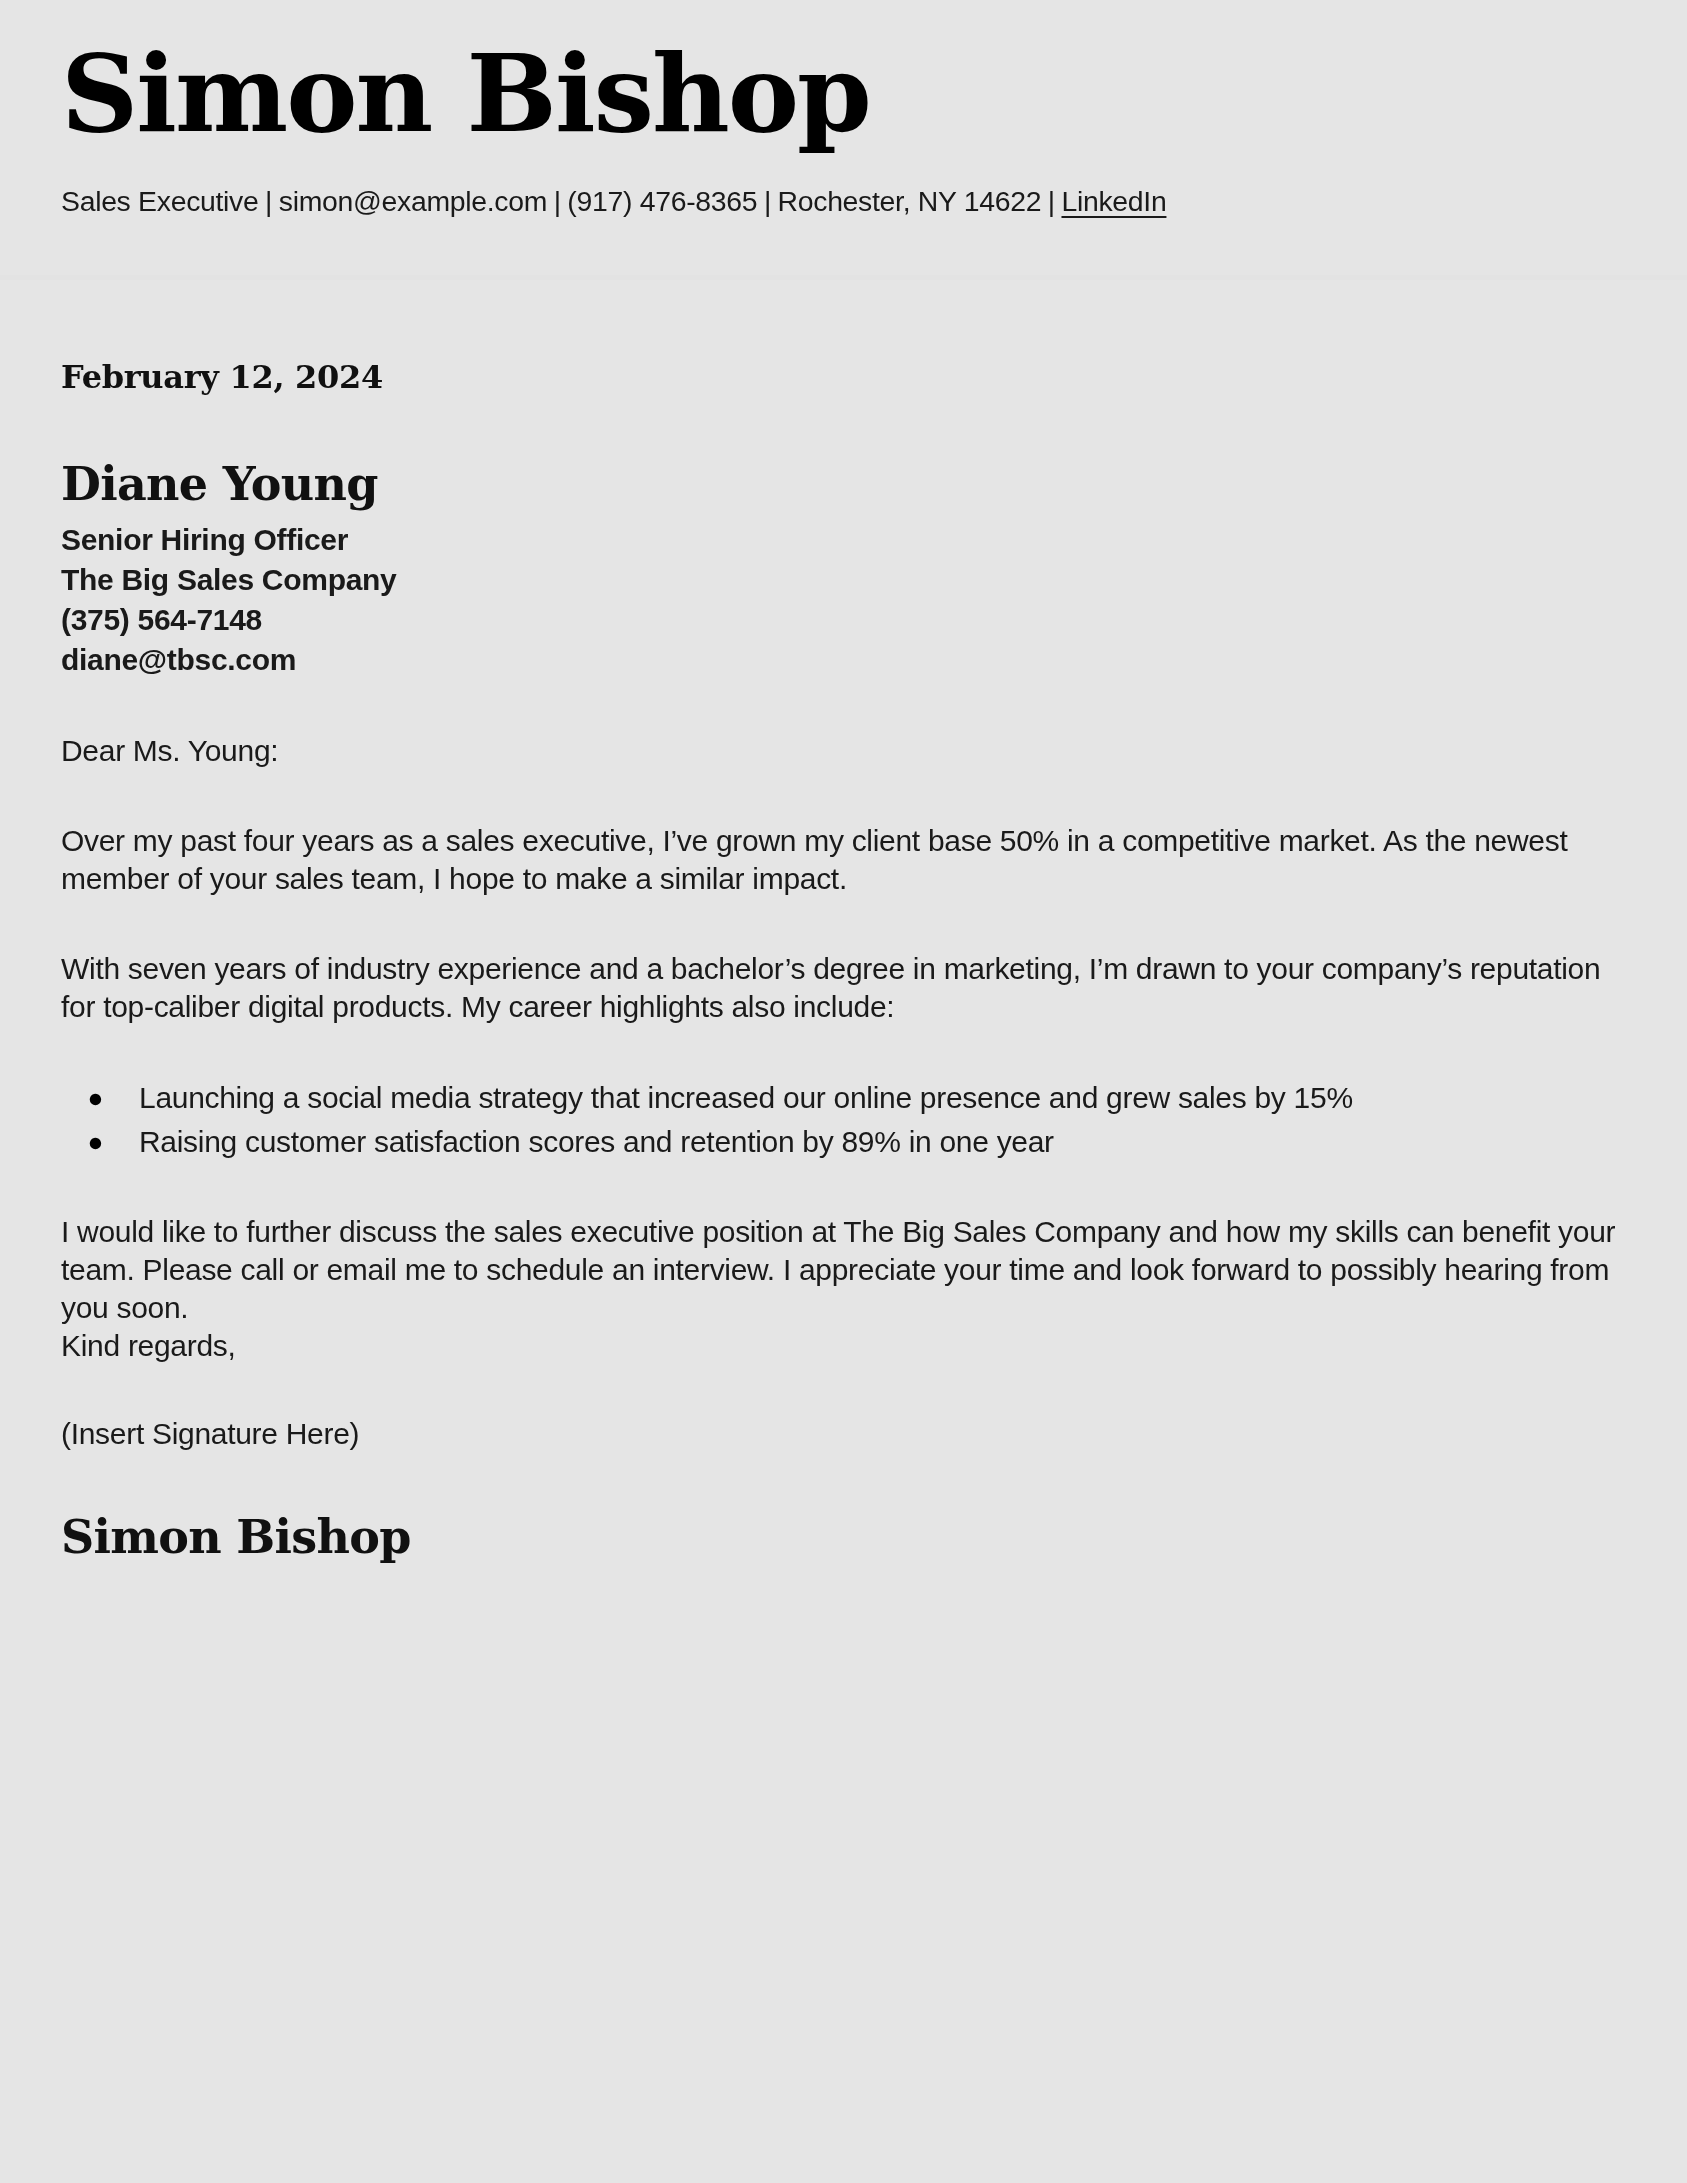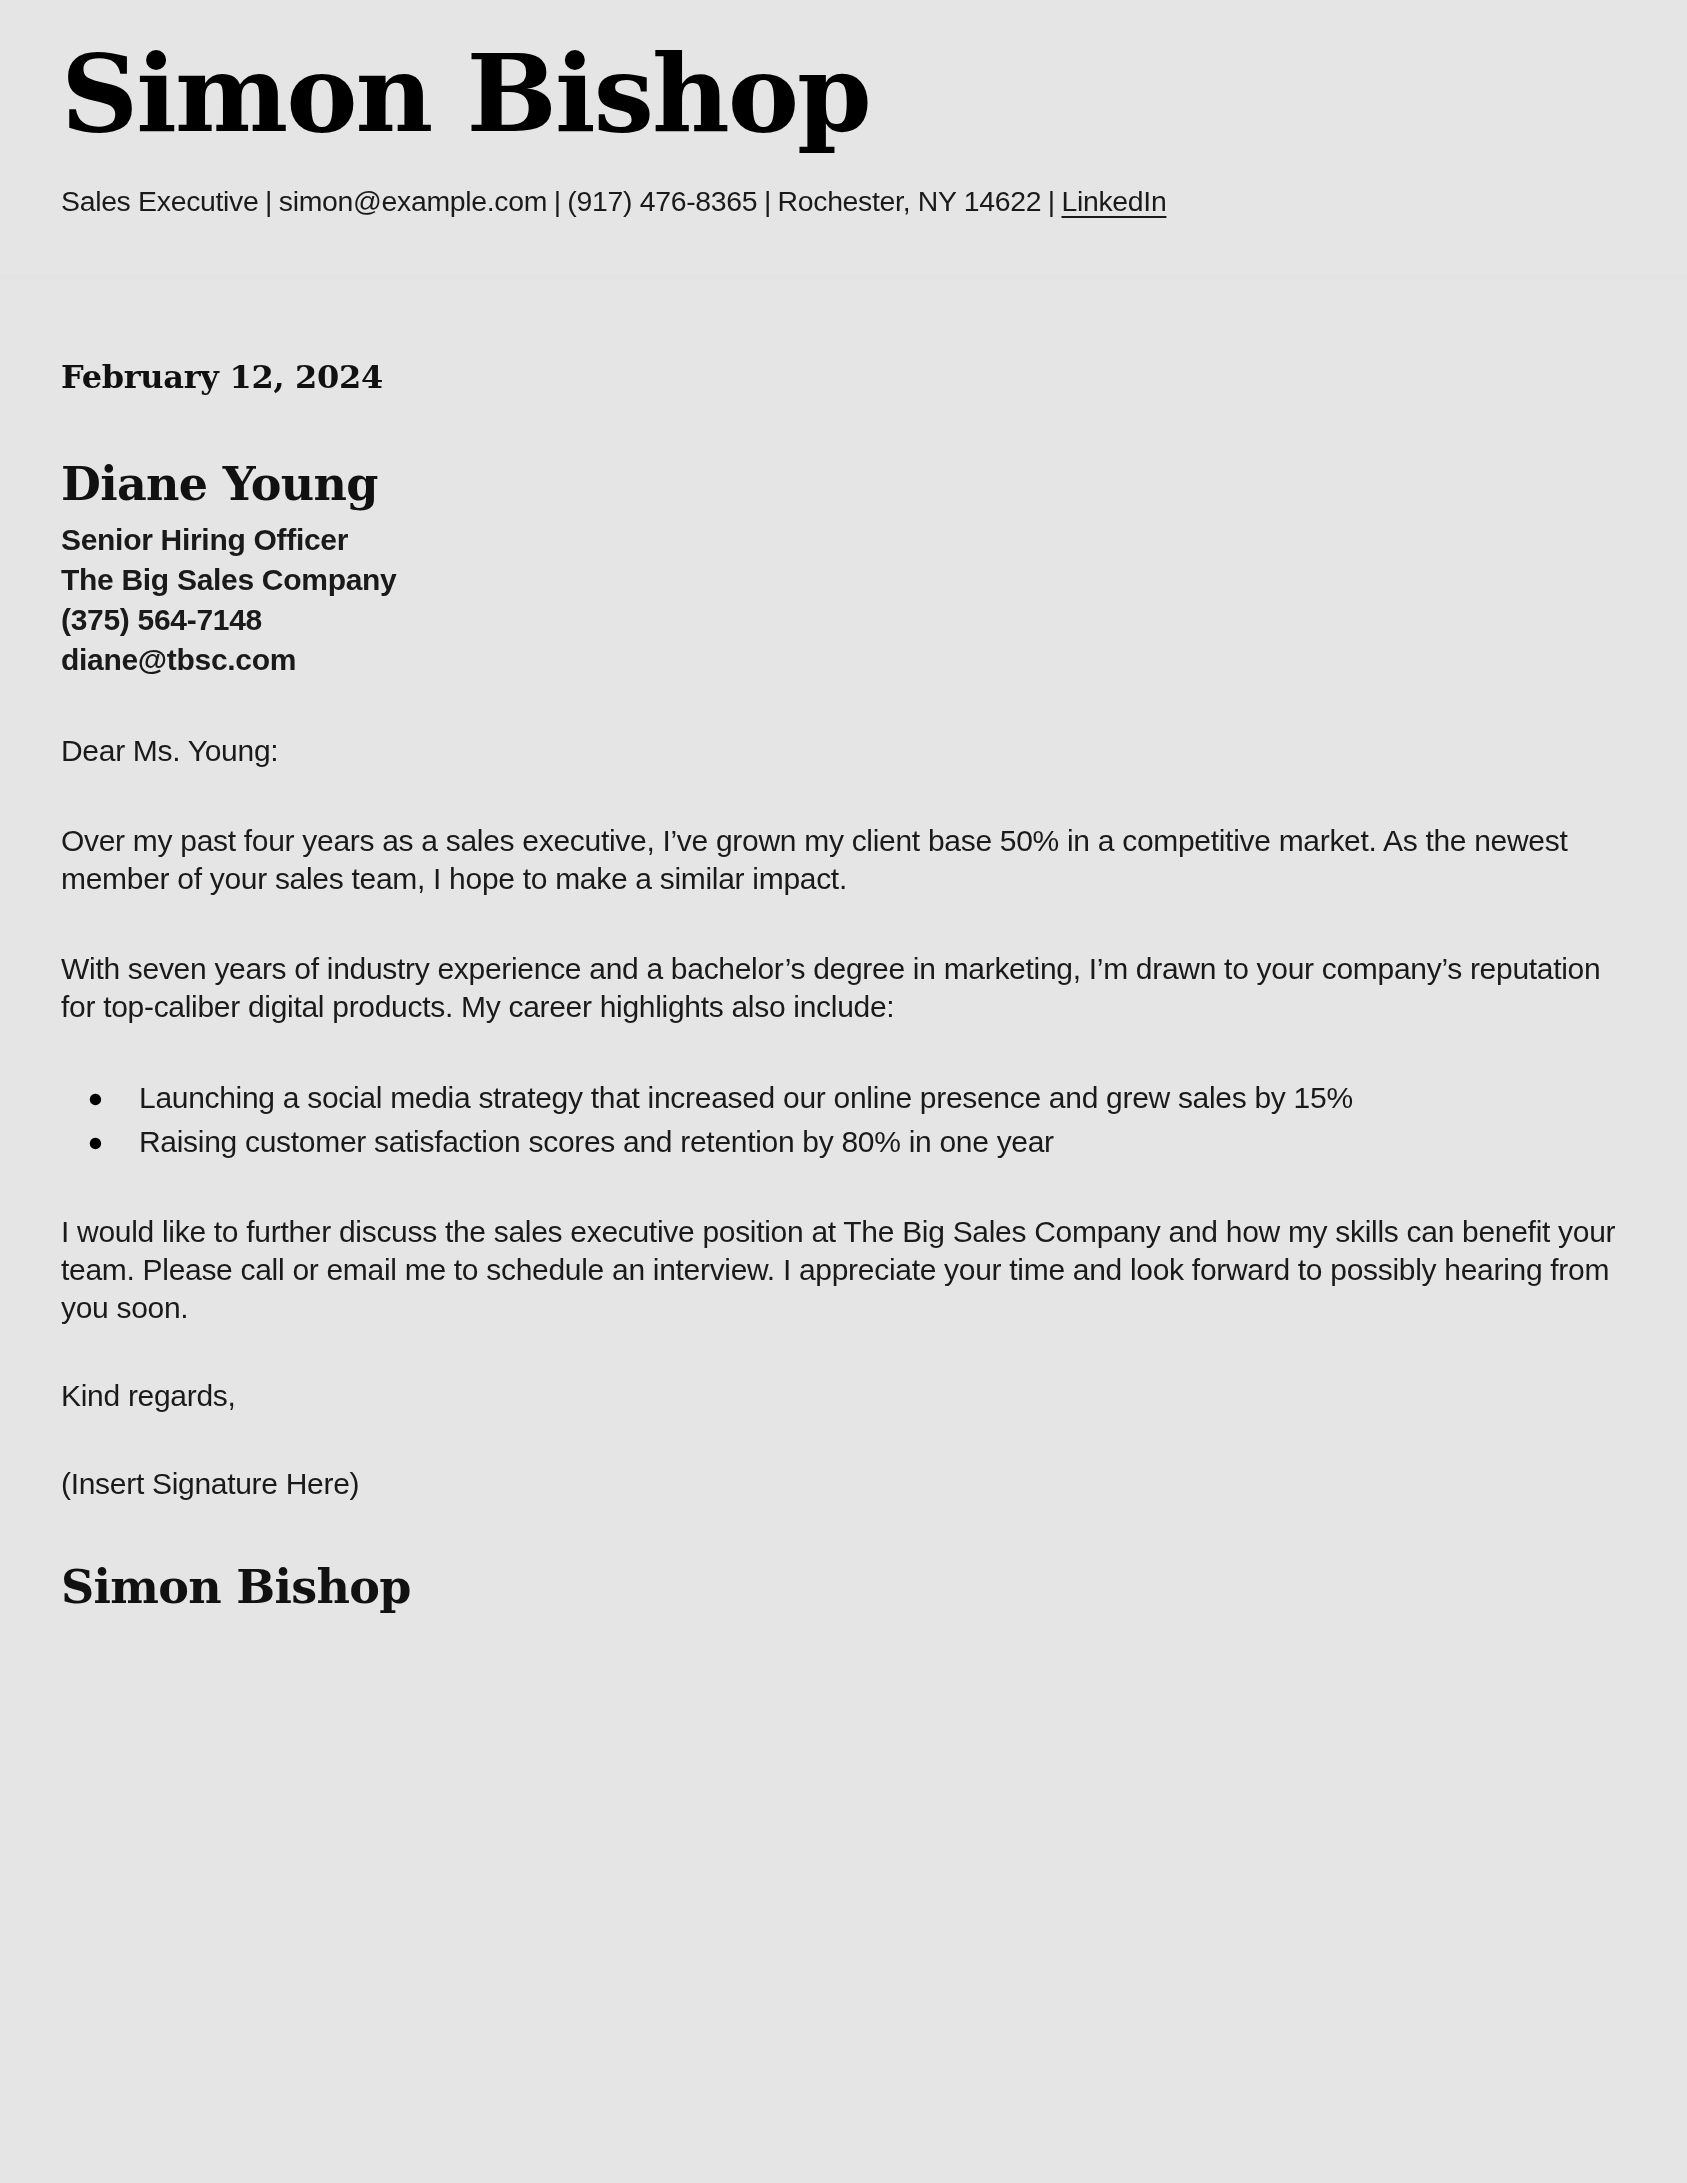--- a/index.html
+++ b/index.html
@@ -93,21 +93,21 @@
     line-height: 38px;
     flex: 0 0 auto;
     color: #000000;
   }
   .bullet-text {
     font-size: 30px;
     line-height: 38px;
     letter-spacing: -0.3px;
   }
 
-  .valediction { margin-top: 50px; }
+  .valediction { }
   .signature-placeholder {
     margin-top: 50px;
   }
   .signature-name {
     margin-top: 57px;
     font-family: "DejaVu Serif", "Liberation Serif", serif;
     font-weight: 700;
     font-size: 46px;
     color: #111111;
     letter-spacing: -0.7px;
@@ -147,21 +147,21 @@
 
     <p class="body-text para">With seven years of industry experience and a bachelor’s degree in marketing, I’m drawn to your company’s reputation for top-caliber digital products. My career highlights also include:</p>
 
     <ul class="bullet-list body-text" style="list-style:none;">
       <li class="bullet-item">
         <span class="bullet-marker">●</span>
         <span class="bullet-text">Launching a social media strategy that increased our online presence and grew sales by 15%</span>
       </li>
       <li class="bullet-item">
         <span class="bullet-marker">●</span>
-        <span class="bullet-text">Raising customer satisfaction scores and retention by 80% in one year</span>
+        <span class="bullet-text">Raising customer satisfaction scores and retention by 89% in one year</span>
       </li>
     </ul>
 
     <p class="body-text para">I would like to further discuss the sales executive position at The Big Sales Company and how my skills can benefit your team. Please call or email me to schedule an interview. I appreciate your time and look forward to possibly hearing from you soon.</p>
 
     <p class="body-text valediction">Kind regards,</p>
 
     <p class="body-text signature-placeholder">(Insert Signature Here)</p>
 
     <h2 class="signature-name">Simon Bishop</h2>

